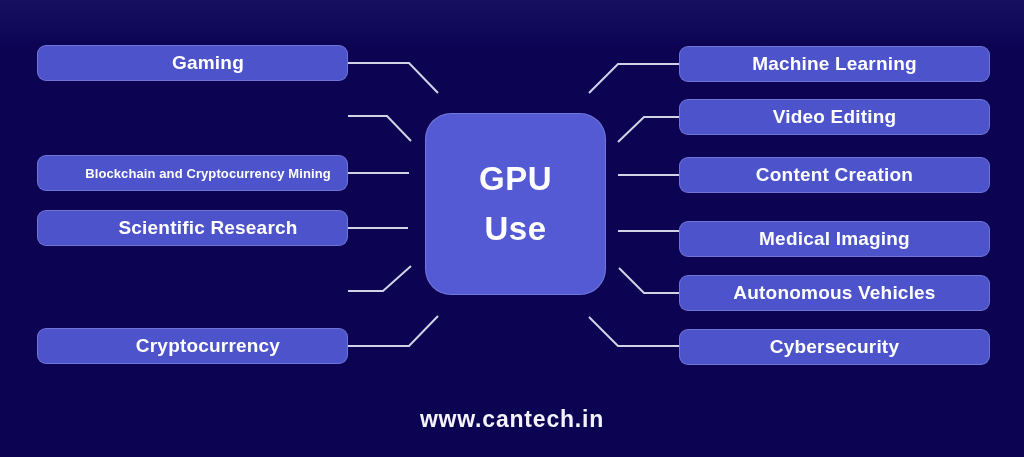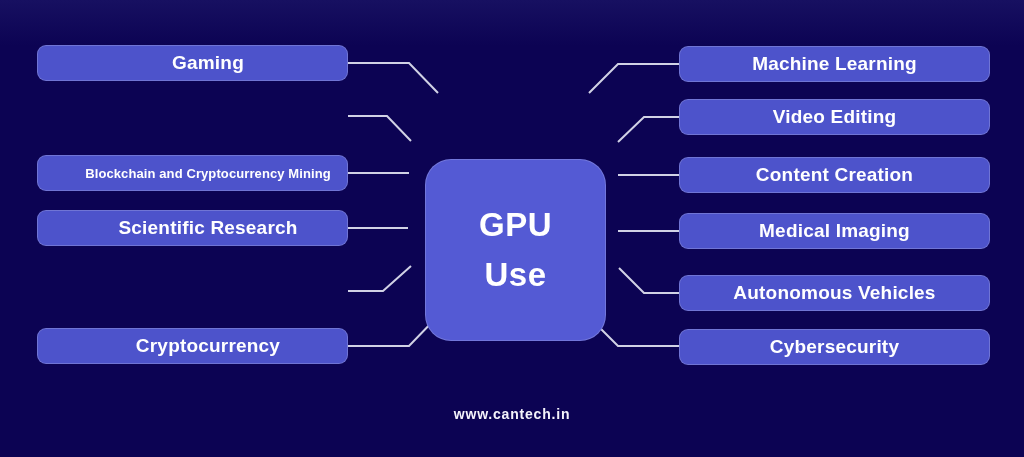--- a/index.html
+++ b/index.html
@@ -64,30 +64,29 @@
     display: flex;
     flex-direction: column;
     align-items: center;
     justify-content: center;
     color: #ffffff;
     font-size: 33px;
     font-weight: bold;
     line-height: 50px;
     letter-spacing: 0.5px;
     text-align: center;
-    margin-top: 46px;
   }
   .footer {
     position: absolute;
     left: 0;
     top: 406px;
     width: 1024px;
     text-align: center;
     color: #f4f3fb;
-    font-size: 14px;
+    font-size: 23px;
     font-weight: 600;
     letter-spacing: 0.8px;
   }
 </style>
 </head>
 <body>
 
 <div class="canvas">
 
   <svg class="connectors" viewBox="0 0 1024 457" xmlns="http://www.w3.org/2000/svg" aria-hidden="true">
@@ -120,21 +119,21 @@
 
   <div class="pill pill--right" style="top:46px">
     <span>Machine Learning</span>
   </div>
   <div class="pill pill--right" style="top:157px">
     <span>Content Creation</span>
   </div>
   <div class="pill pill--right" style="top:99px">
     <span>Video Editing</span>
   </div>
-  <div class="pill pill--right" style="top:213px">
+  <div class="pill pill--right" style="top:221px">
     <span>Medical Imaging</span>
   </div>
   <div class="pill pill--right" style="top:275px">
     <span>Autonomous Vehicles</span>
   </div>
   <div class="pill pill--right" style="top:329px">
     <span>Cybersecurity</span>
   </div>
 
   <div class="center-node">

